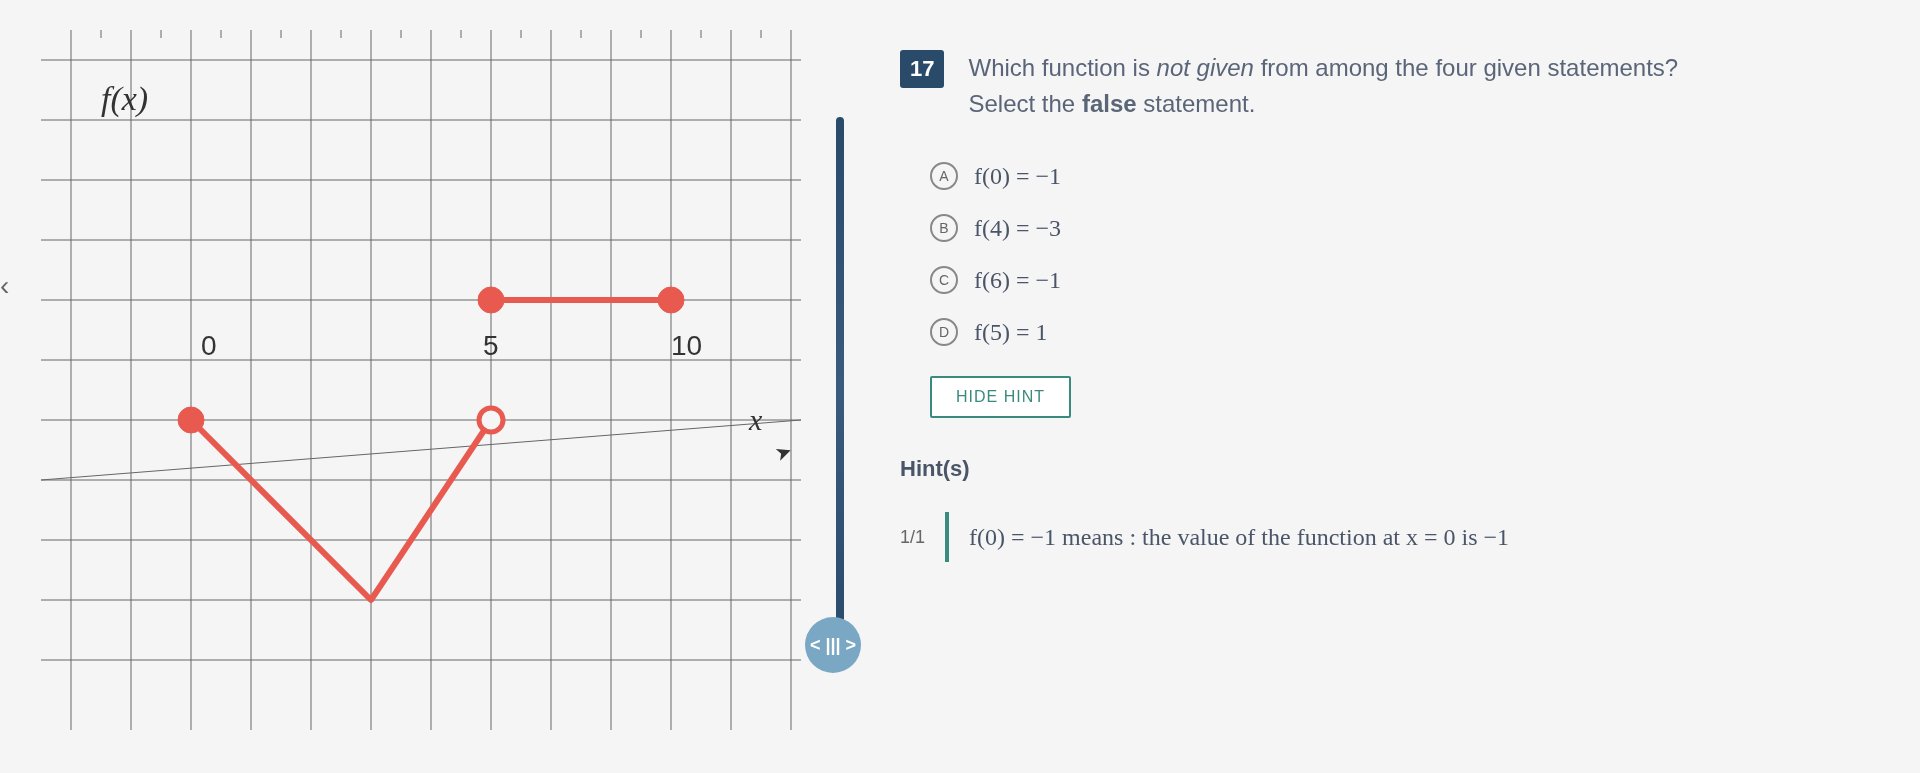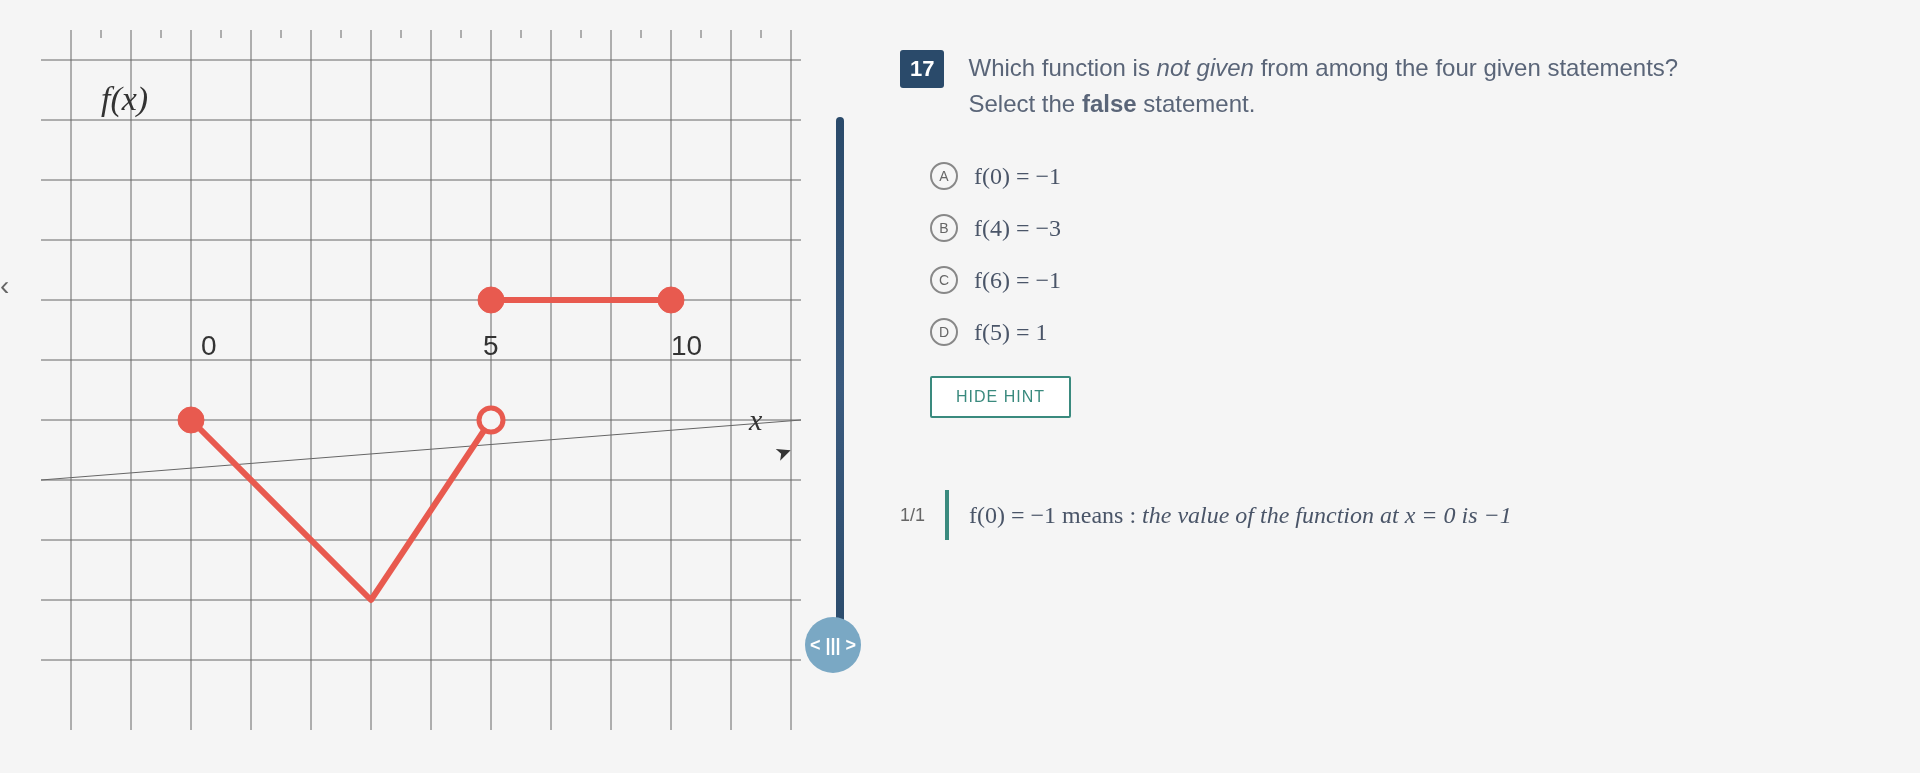--- a/index.html
+++ b/index.html
@@ -113,21 +113,21 @@
       display: inline-block;
       border: 2px solid #3a8a7e;
       color: #3a8a7e;
       background: white;
       padding: 10px 24px;
       font-size: 16px;
       letter-spacing: 1px;
       cursor: pointer;
       border-radius: 2px;
       margin-left: 30px;
-      margin-bottom: 72px;
+      margin-bottom: 38px;
     }
     
     .hints-section {
       margin-left: 0;
     }
     .hints-title {
       font-size: 22px;
       font-weight: bold;
       color: #4a5568;
       margin-bottom: 30px;
@@ -144,21 +144,21 @@
     .hint-bar {
       width: 4px;
       height: 50px;
       background: #3a8a7e;
     }
     .hint-text {
       font-size: 24px;
       color: #4a5568;
       font-family: 'Times New Roman', serif;
     }
-    .hint-text .italic-word { font-style: italic; }
+    .hint-text .italic-word { }
     
     .cursor-arrow {
       position: absolute;
       left: 775px;
       top: 440px;
       font-size: 20px;
       color: #333;
       transform: rotate(-20deg);
     }
     
@@ -288,20 +288,21 @@
     </div>
     <div class="option">
       <div class="option-circle">D</div>
       <div class="option-text"><span class="math-f">f(5) = 1</span></div>
     </div>
   </div>
 
   <button class="hint-button">HIDE HINT</button>
 
   <div class="hints-section">
+    <div class="hints-title">Hint(s)</div>
     <div class="hint-row">
       <span class="hint-counter">1/1</span>
       <div class="hint-bar"></div>
       <div class="hint-text">
         <span class="math-f">f(0) = −1</span><span> means : </span><span class="italic-word">the value of the function at x = 0 is  −1</span>
       </div>
     </div>
   </div>
 </div>
 

